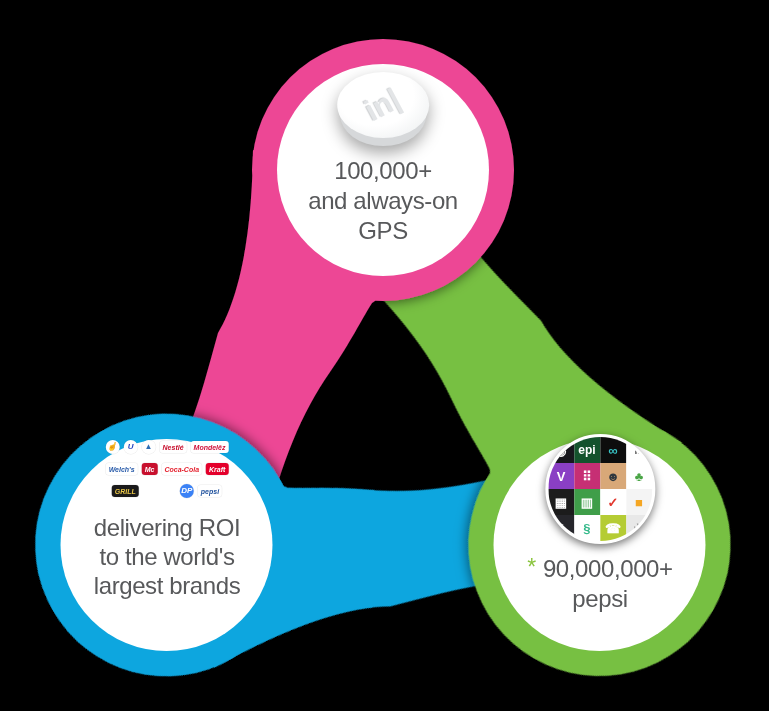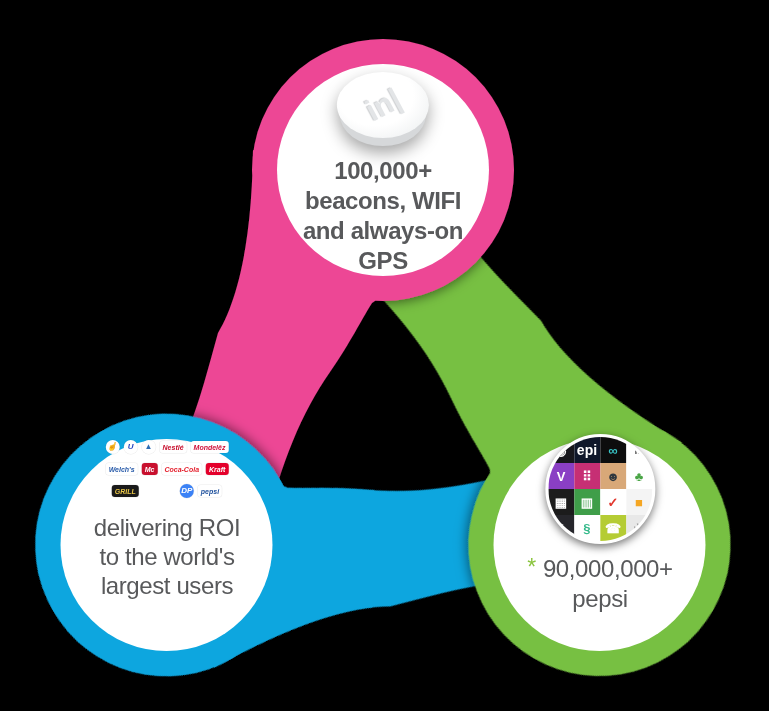--- a/index.html
+++ b/index.html
@@ -1,21 +1,21 @@
 <!DOCTYPE html>
 <html style="--text-gray: #58595B; --asterisk-green: #8BC53F;"><head>
 <meta charset="utf-8">
 <style>
   html,body{margin:0;padding:0;}
   body{width:769px;height:711px;overflow:hidden;font-family:"Liberation Sans",sans-serif;}
   .stage{position:relative;width:769px;height:711px;}
   .stage svg{position:absolute;left:0;top:0;}
   .node{position:absolute;transform:translateX(-50%);display:flex;flex-direction:column;align-items:center;text-align:center;color:var(--text-gray);z-index:5;}
   .line{font-size:24px;letter-spacing:-0.4px;white-space:nowrap;}
-  .node-top .line{line-height:30px;font-weight:bold;}
+  .node-top .line{line-height:30px;}
   .node-left .line{line-height:29px;}
   .node-right .line{line-height:30px;}
   
   .beacon{position:relative;width:92px;height:74px;margin:0 0 10px 0;filter:drop-shadow(0 7px 8px rgba(0,0,0,0.35));}
   .beacon-rim{position:absolute;left:3px;right:3px;top:12px;bottom:0;background:#d6d8da;border-radius:50%;}
   .beacon-face{position:absolute;left:0;right:0;top:0;bottom:8px;border-radius:50%;
     background:radial-gradient(ellipse at 42% 36%,#ffffff 50%,#eff1f2 85%,#e7e9ea 100%);
     display:flex;align-items:center;justify-content:center;}
   .beacon-face span{display:inline-block;transform:rotate(-28deg);font-weight:bold;font-size:30px;color:#e3e5e7;
     text-shadow:1px 1px 0 #ffffff,-1px -1px 1px #cfd1d3;}
@@ -68,21 +68,20 @@
   </svg>
 
   <div class="node node-top" style="left:383px;top:72px;">
     <div class="beacon">
       <div class="beacon-rim"></div>
       <div class="beacon-face">
         <span>in|</span>
       </div>
     </div>
     <div class="line">100,000+</div>
-    <div class="line">beacons, WIFI</div>
     <div class="line">and always-on</div>
     <div class="line">GPS</div>
   </div>
 
   <div class="node node-left" style="left:167px;top:437px;">
     <div class="logos">
         <span class="logo round" style="background: rgb(255, 255, 255); color: rgb(29, 155, 215);">☝</span>
         <span class="logo round" style="background: rgb(255, 255, 255); color: rgb(31, 63, 191);">U</span>
         <span class="logo round" style="background: rgb(255, 255, 255); color: rgb(46, 109, 180);">▲</span>
         <span class="logo" style="background: rgb(255, 255, 255); color: rgb(200, 16, 46);">Nestlé</span>
@@ -90,28 +89,28 @@
         <span class="logo" style="background: rgb(255, 255, 255); color: rgb(42, 92, 170);">Welch's</span>
         <span class="logo" style="background: rgb(200, 16, 46); color: rgb(255, 255, 255);">Mc</span>
         <span class="logo" style="background: rgb(255, 255, 255); color: rgb(228, 30, 43);">Coca-Cola</span>
         <span class="logo" style="background: rgb(228, 0, 43); color: rgb(255, 255, 255);">Kraft</span>
         <span class="logo" style="background: rgb(26, 26, 26); color: rgb(232, 197, 71);">GRILL</span>
         <span class="logo round" style="background: #3b82f6; color: rgb(255, 255, 255); margin-left: 37px;">DP</span>
         <span class="logo" style="background: rgb(255, 255, 255); color: rgb(29, 79, 156);">pepsi</span>
       </div>
     <div class="line">delivering ROI</div>
     <div class="line">to the world's</div>
-    <div class="line">largest users</div>
+    <div class="line">largest brands</div>
   </div>
 
   <div class="node node-right" style="left:600px;top:434px;">
     <div class="collage">
       <div class="collage-grid">
           <div class="tile" style="background: rgb(23, 23, 28); color: rgb(255, 255, 255);">◉</div>
-          <div class="tile" style="font-size: 14px; background: #0f172a; color: rgb(255, 255, 255);">epi</div>
+          <div class="tile" style="font-size: 12px; background: #14532d; color: rgb(255, 255, 255);">epi</div>
           <div class="tile" style="background: rgb(13, 13, 13); color: rgb(56, 194, 196);">∞</div>
           <div class="tile" style="font-size: 10px; background: rgb(255, 255, 255); color: rgb(91, 91, 91);">In</div>
           <div class="tile" style="background: rgb(138, 63, 196); color: rgb(255, 255, 255);">V</div>
           <div class="tile" style="background: rgb(198, 47, 116); color: rgb(255, 255, 255);">⠿</div>
           <div class="tile" style="background: rgb(216, 168, 120); color: rgb(48, 56, 63);">☻</div>
           <div class="tile" style="background: rgb(255, 255, 255); color: rgb(74, 165, 70);">♣</div>
           <div class="tile" style="background: rgb(28, 28, 28); color: rgb(255, 255, 255);">▦</div>
           <div class="tile" style="background: rgb(63, 158, 73); color: rgb(255, 255, 255);">▥</div>
           <div class="tile" style="background: rgb(255, 255, 255); color: rgb(226, 55, 46);">✓</div>
           <div class="tile" style="background: rgb(244, 244, 244); color: rgb(245, 166, 35);">■</div>

